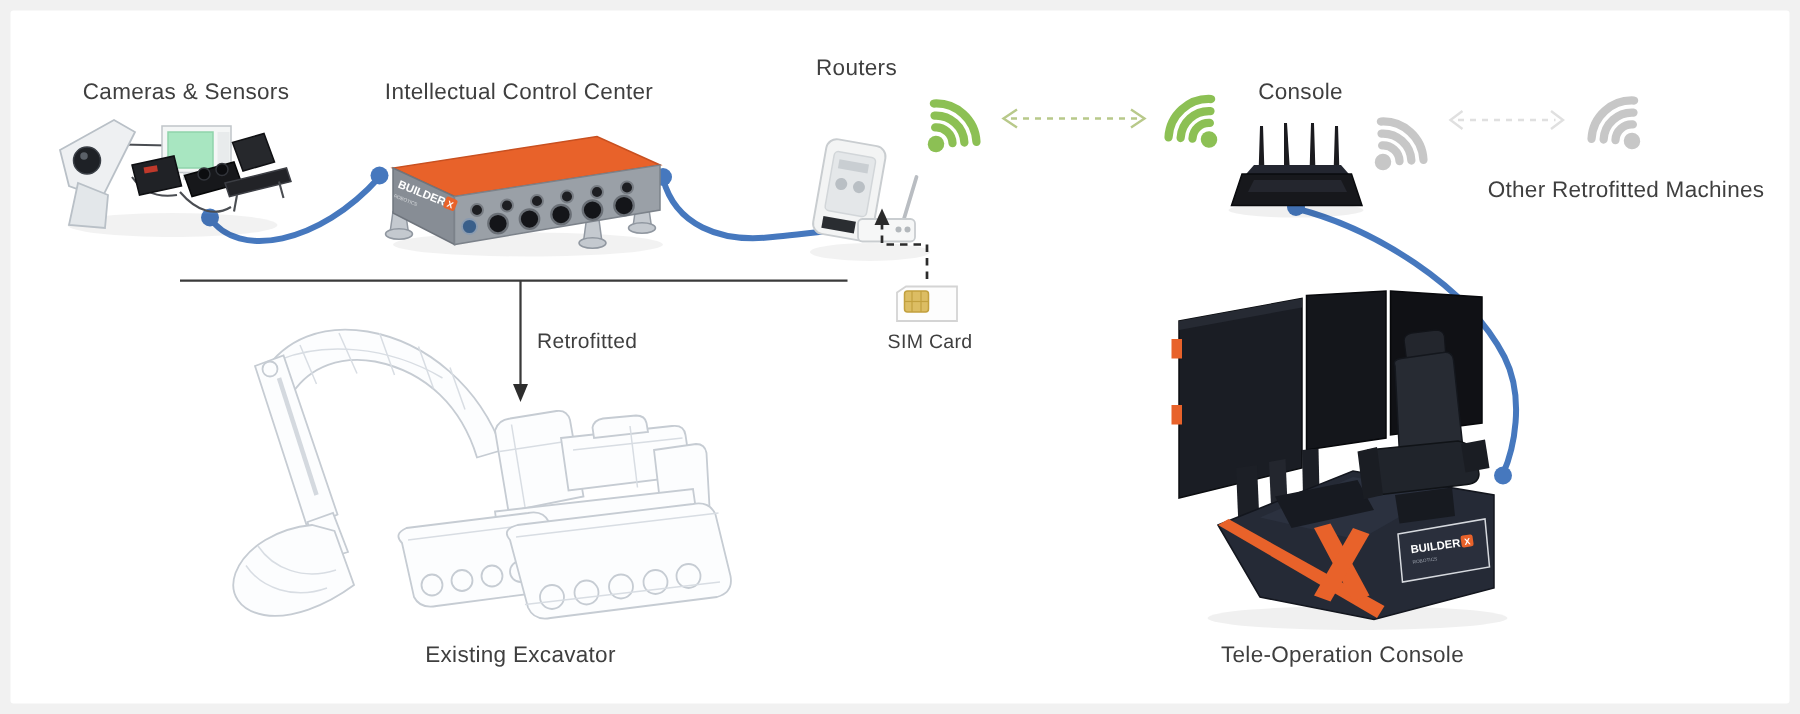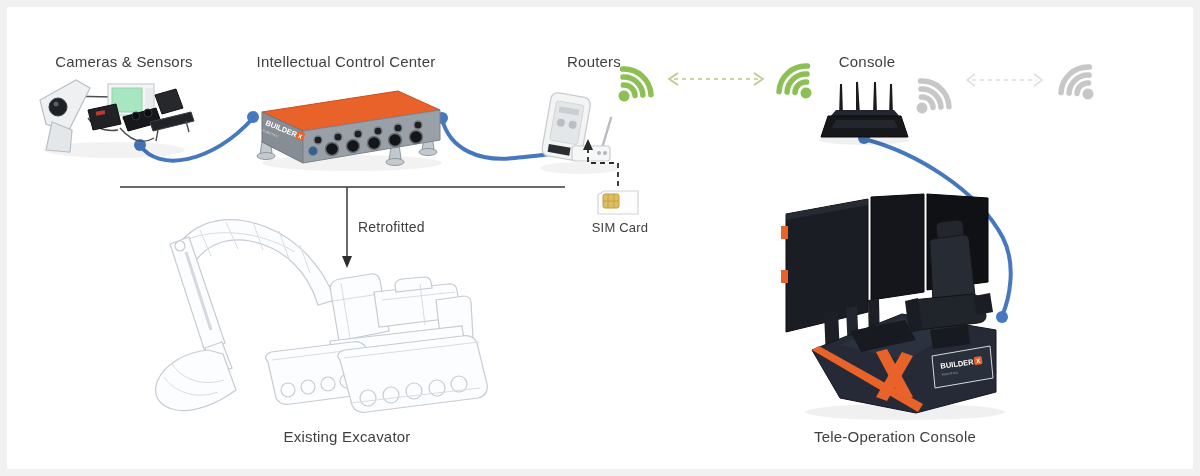--- a/index.html
+++ b/index.html
@@ -37,22 +37,23 @@
 </style>
 </head>
 <body>
 
 <div class="panel"></div>
 
 <div class="diagram">
 
   <div class="lbl" style="left:246px;top:53px;width:200px;">Intellectual Control Center</div>
   <div class="lbl" style="left:39px;top:53px;width:170px;">Cameras &amp; Sensors</div>
-  <div class="lbl" style="left:521px;top:53px;width:100px;text-align:right;">Routers</div>
+  <div class="lbl" style="left:521px;top:37px;width:100px;">Routers</div>
   <div class="lbl" style="left:817px;top:53px;width:100px;">Console</div>
+  <div class="lbl" style="left:984px;top:118px;width:200px;">Other Retrofitted Machines</div>
   <div class="lbl small" style="left:570px;top:220px;width:100px;">SIM Card</div>
   <div class="lbl left" style="left:358px;top:219px;width:130px;font-size:14px;">Retrofitted</div>
   <div class="lbl" style="left:247px;top:428px;width:200px;">Existing Excavator</div>
   <div class="lbl" style="left:795px;top:428px;width:200px;">Tele-Operation Console</div>
 
   <svg width="1200" height="476" viewBox="0 0 1200 476">
 
     <g>
       <line class="rule" x1="120" y1="187" x2="565" y2="187"></line>
       <line class="rule" x1="347" y1="187" x2="347" y2="258"></line>

